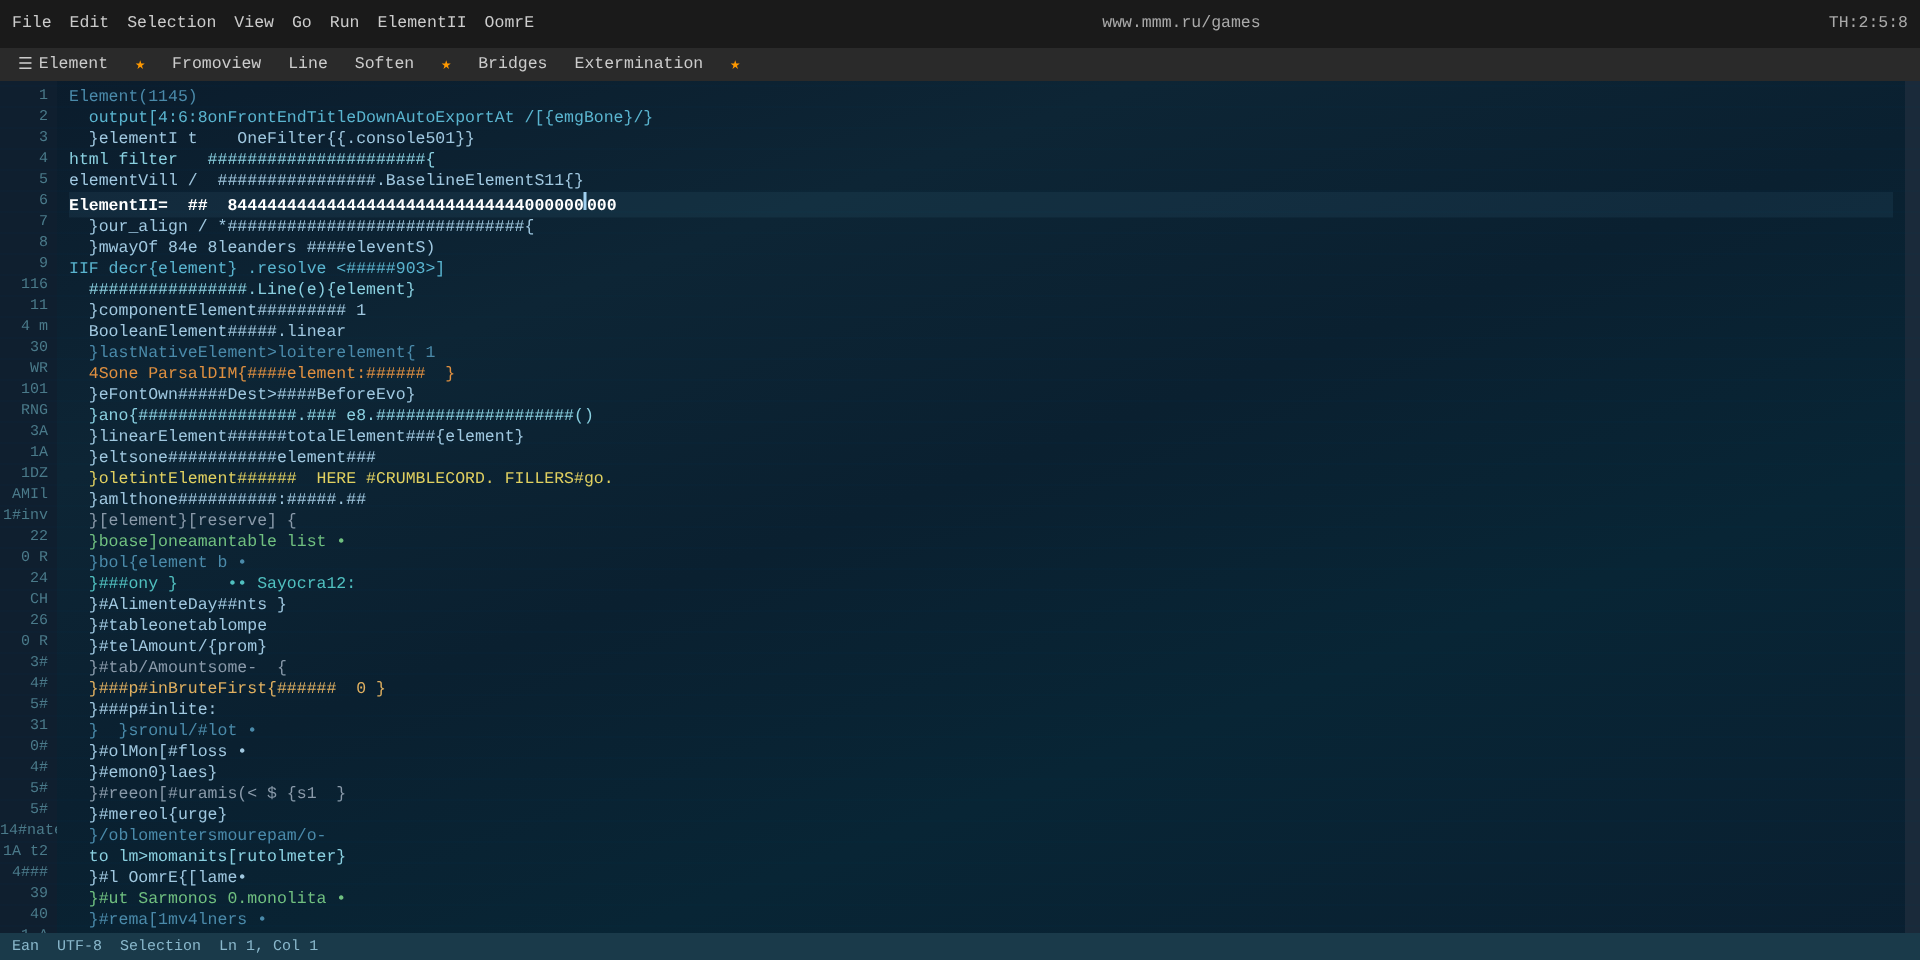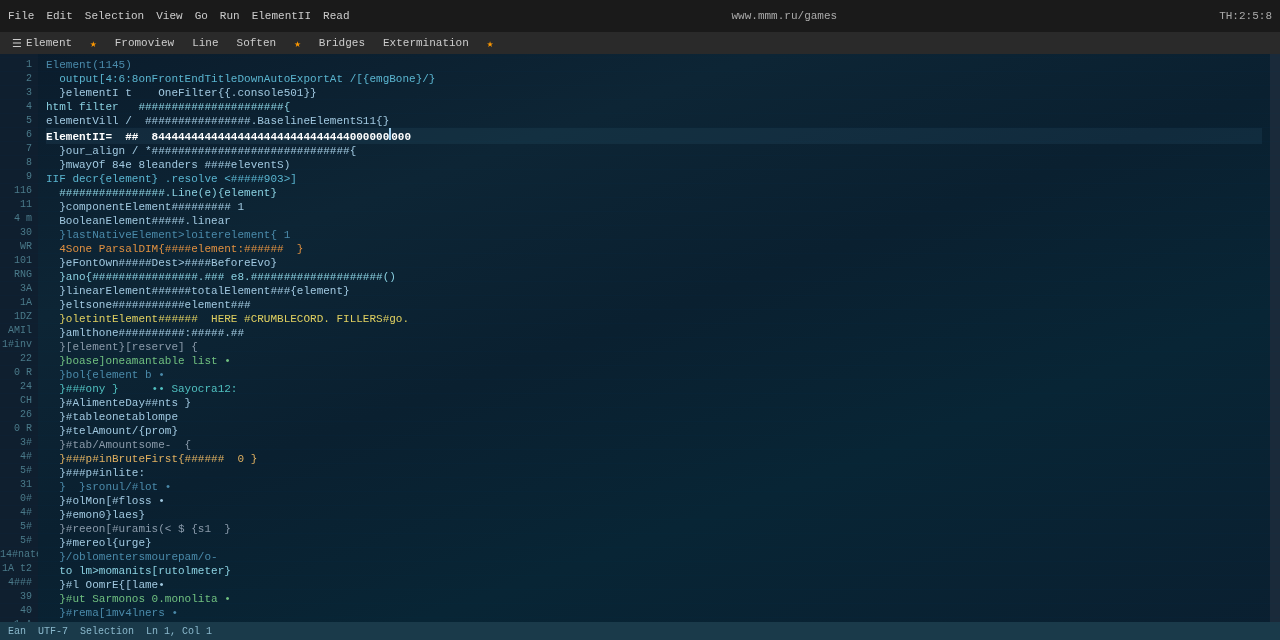--- a/index.html
+++ b/index.html
@@ -147,21 +147,21 @@
 
 <div class="title-bar">
   <div class="title-bar-left">
     <span>File</span>
     <span>Edit</span>
     <span>Selection</span>
     <span>View</span>
     <span>Go</span>
     <span>Run</span>
     <span>ElementII</span>
-    <span>Read</span>
+    <span>OomrE</span>
   </div>
   <div class="title-bar-center">www.mmm.ru/games</div>
   <div class="title-bar-right">TH:2:5:8</div>
 </div>
 
 <div class="menu-bar">
   <span class="menu-item">
     <span>☰</span>
     <span>Element</span>
   </span>
@@ -260,18 +260,18 @@
       <div class="code-line "><span class="var">  }#l OomrE{[lame•</span></div>
       <div class="code-line "><span class="green">  }#ut Sarmonos 0.monolita •</span></div>
       <div class="code-line "><span class="dim">  }#rema[1mv4lners •</span></div>
       <div class="code-line "><span class="fn">    RegiJet#####( lui •</span></div>
     </div>
   <div class="scrollbar"></div>
 </div>
 
 <div class="status-bar">
   <span>Ean</span>
-  <span>UTF-7</span>
+  <span>UTF-8</span>
   <span>Selection</span>
   <span>Ln <span>1</span>, Col <span>1</span></span>
 </div>
 
 <div style="position: fixed; inset: 44px 0px 18px; pointer-events: none; background: repeating-linear-gradient(transparent 0px, transparent 13px, rgba(0, 80, 120, 0.04) 13px, rgba(0, 80, 120, 0.04) 14px); z-index: 100;"></div>
 
 </body></html>

